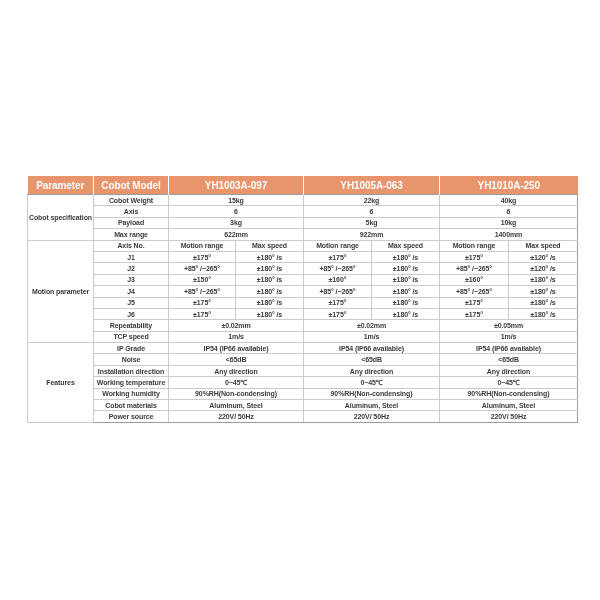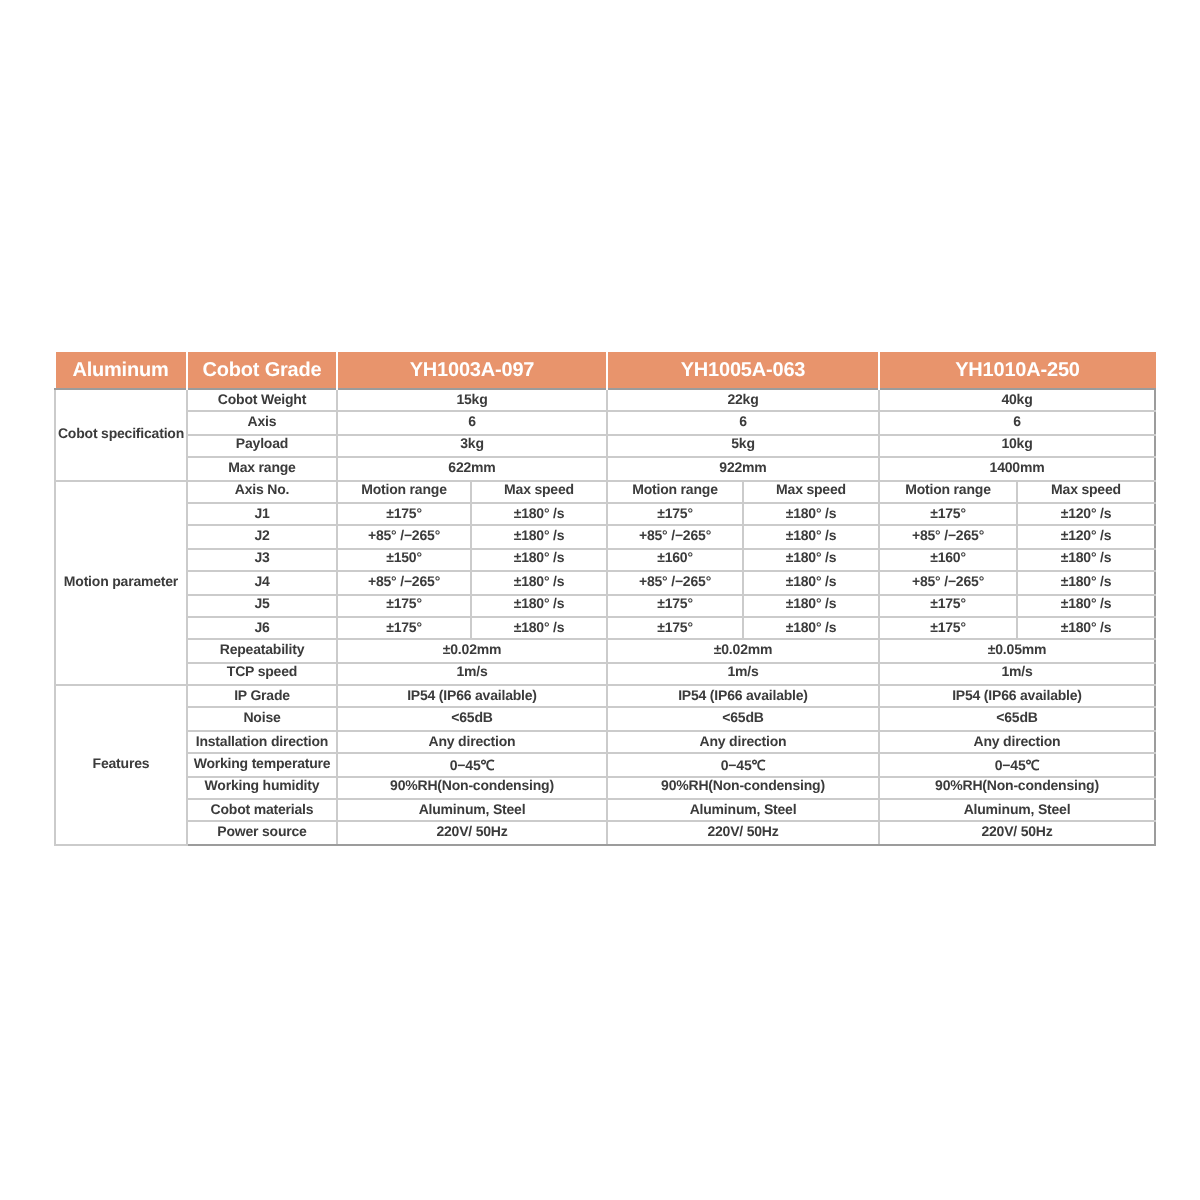--- a/index.html
+++ b/index.html
@@ -46,22 +46,22 @@
       <col style="width:67px">
         <col style="width:68px">
       <col style="width:68px">
         <col style="width:68px">
       <col style="width:69px">
         <col style="width:69px">
     </colgroup>
 
     <tbody>
         <tr class="head">
-      <th>Aluminum</th>
-      <th>Cobot Grade</th>
+      <th>Parameter</th>
+      <th>Cobot Model</th>
       <th colspan="2">YH1003A-097</th>
       <th colspan="2">YH1005A-063</th>
       <th colspan="2">YH1010A-250</th>
     </tr>
 
     <tr class="gstart">
       <td class="gcell" rowspan="4">Cobot specification</td>
       <td class="lbl">Cobot Weight</td>
       <td class="val" colspan="2">15kg</td>
       <td class="val" colspan="2">22kg</td>

